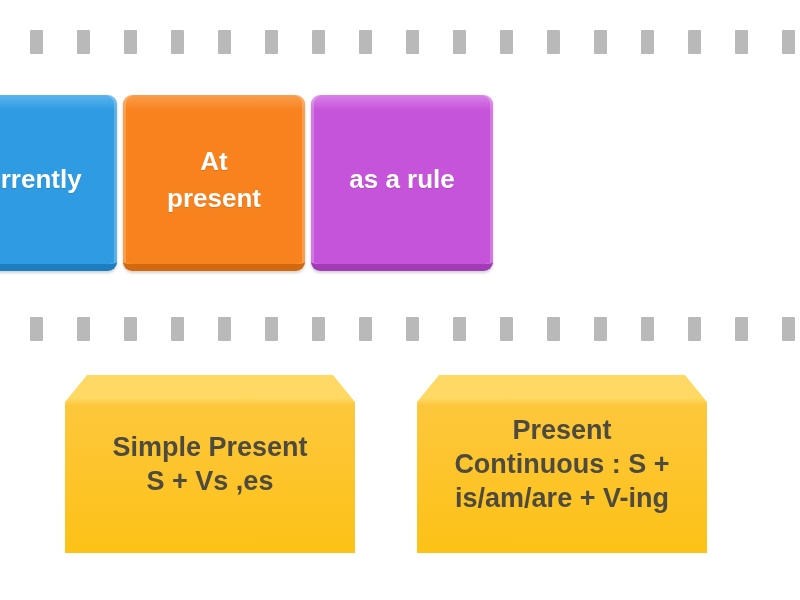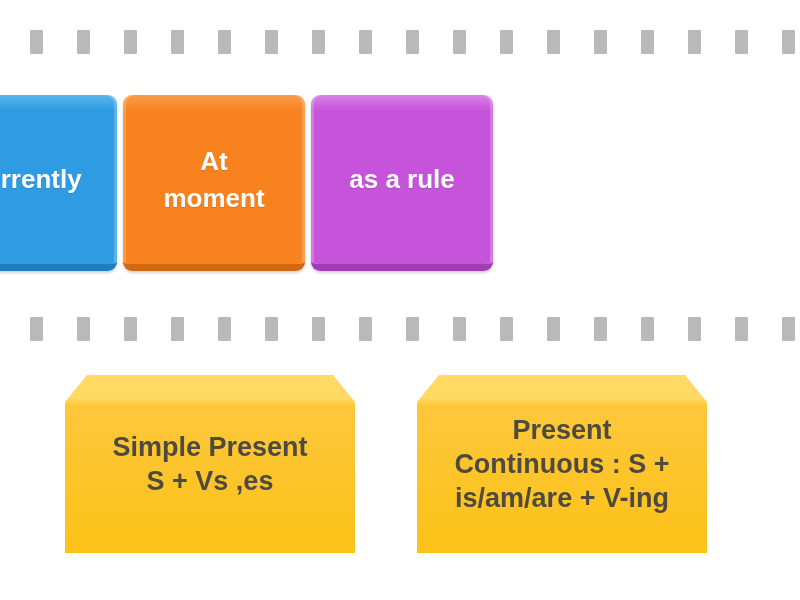--- a/index.html
+++ b/index.html
@@ -138,21 +138,21 @@
 </div>
 
   <div class="cards-row">
   <div class="card" style="--light: #5bb5ee; --main: #2e9be2; --dark: #1e7cc0;">
     <div class="card-label">currently</div>
   </div>
 
 
   <div class="card" style="--light: #fa9e4b; --main: #f8821e; --dark: #d2690f;">
     <div class="card-label">At
-moment</div>
+present</div>
   </div>
 
 
   <div class="card" style="--light: #d982e7; --main: #c654da; --dark: #a23cb6;">
     <div class="card-label">as a rule</div>
   </div>
 </div>
 
   <div class="slot-row slot-row-bottom">
   <div class="slot"></div>

